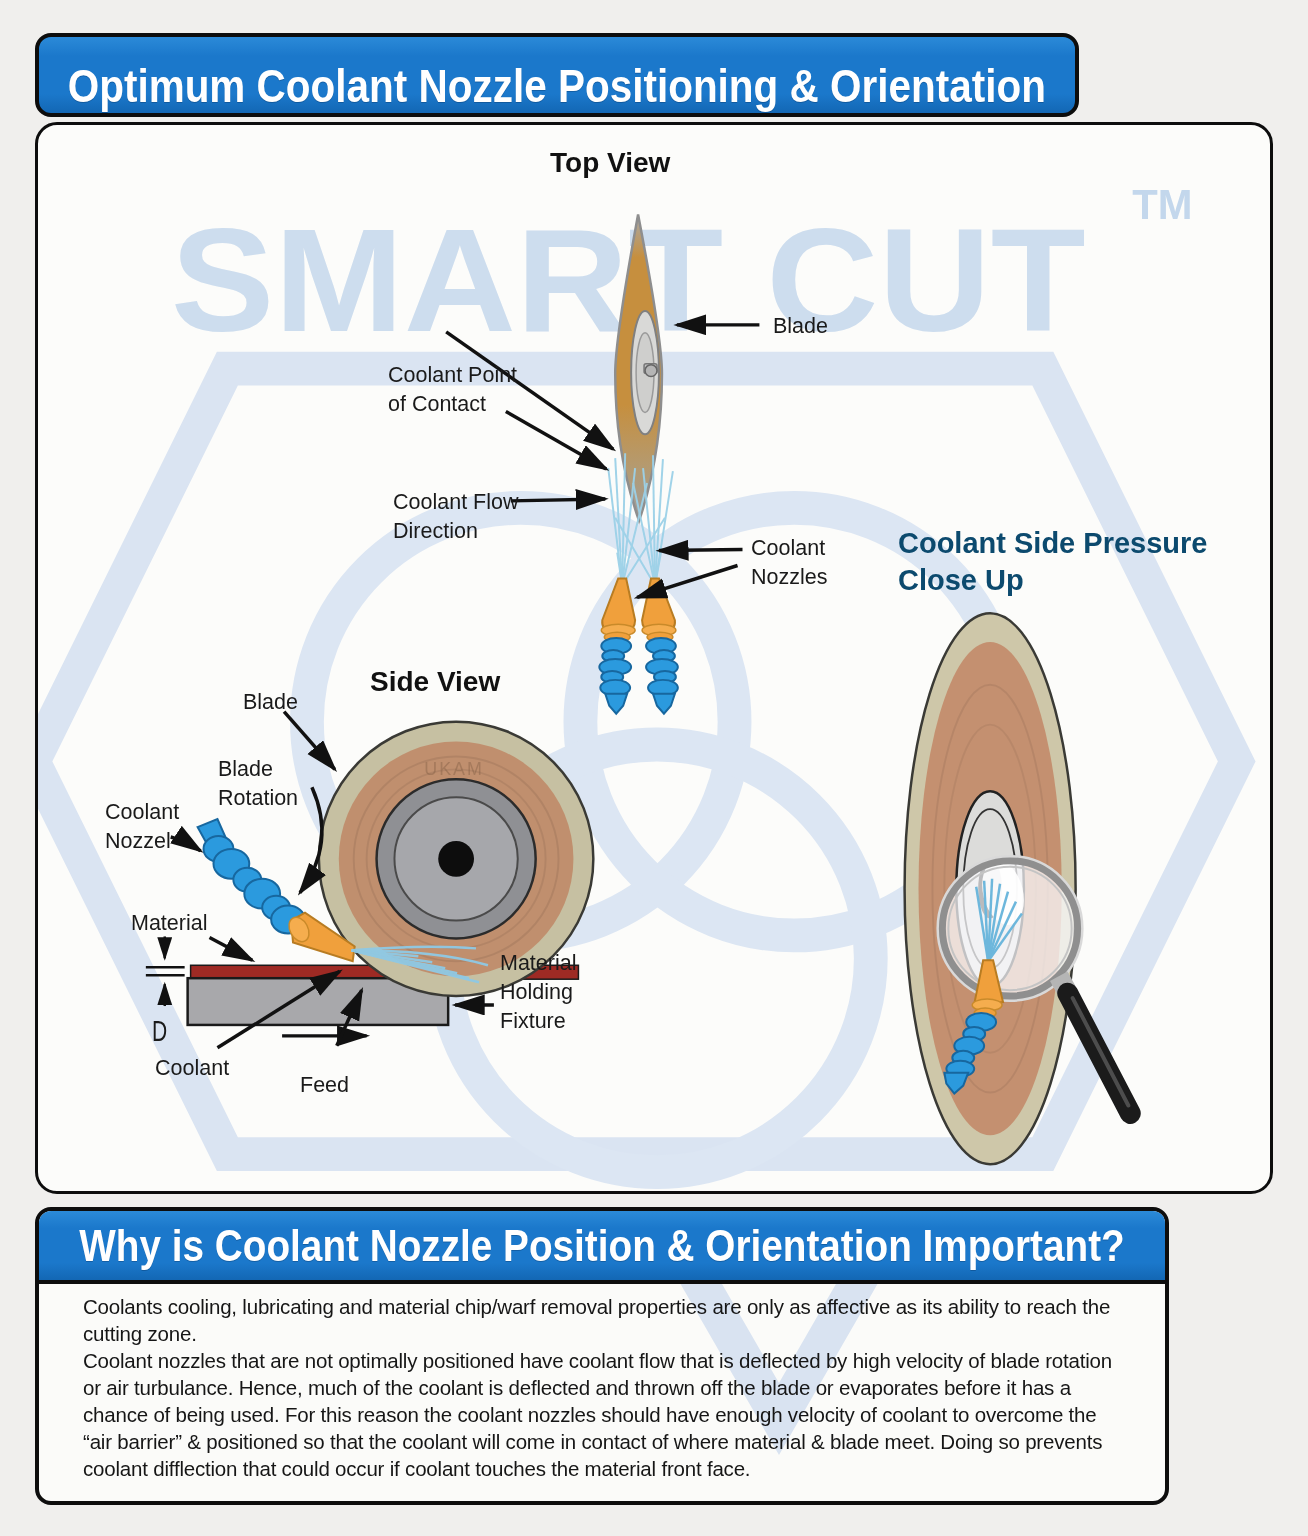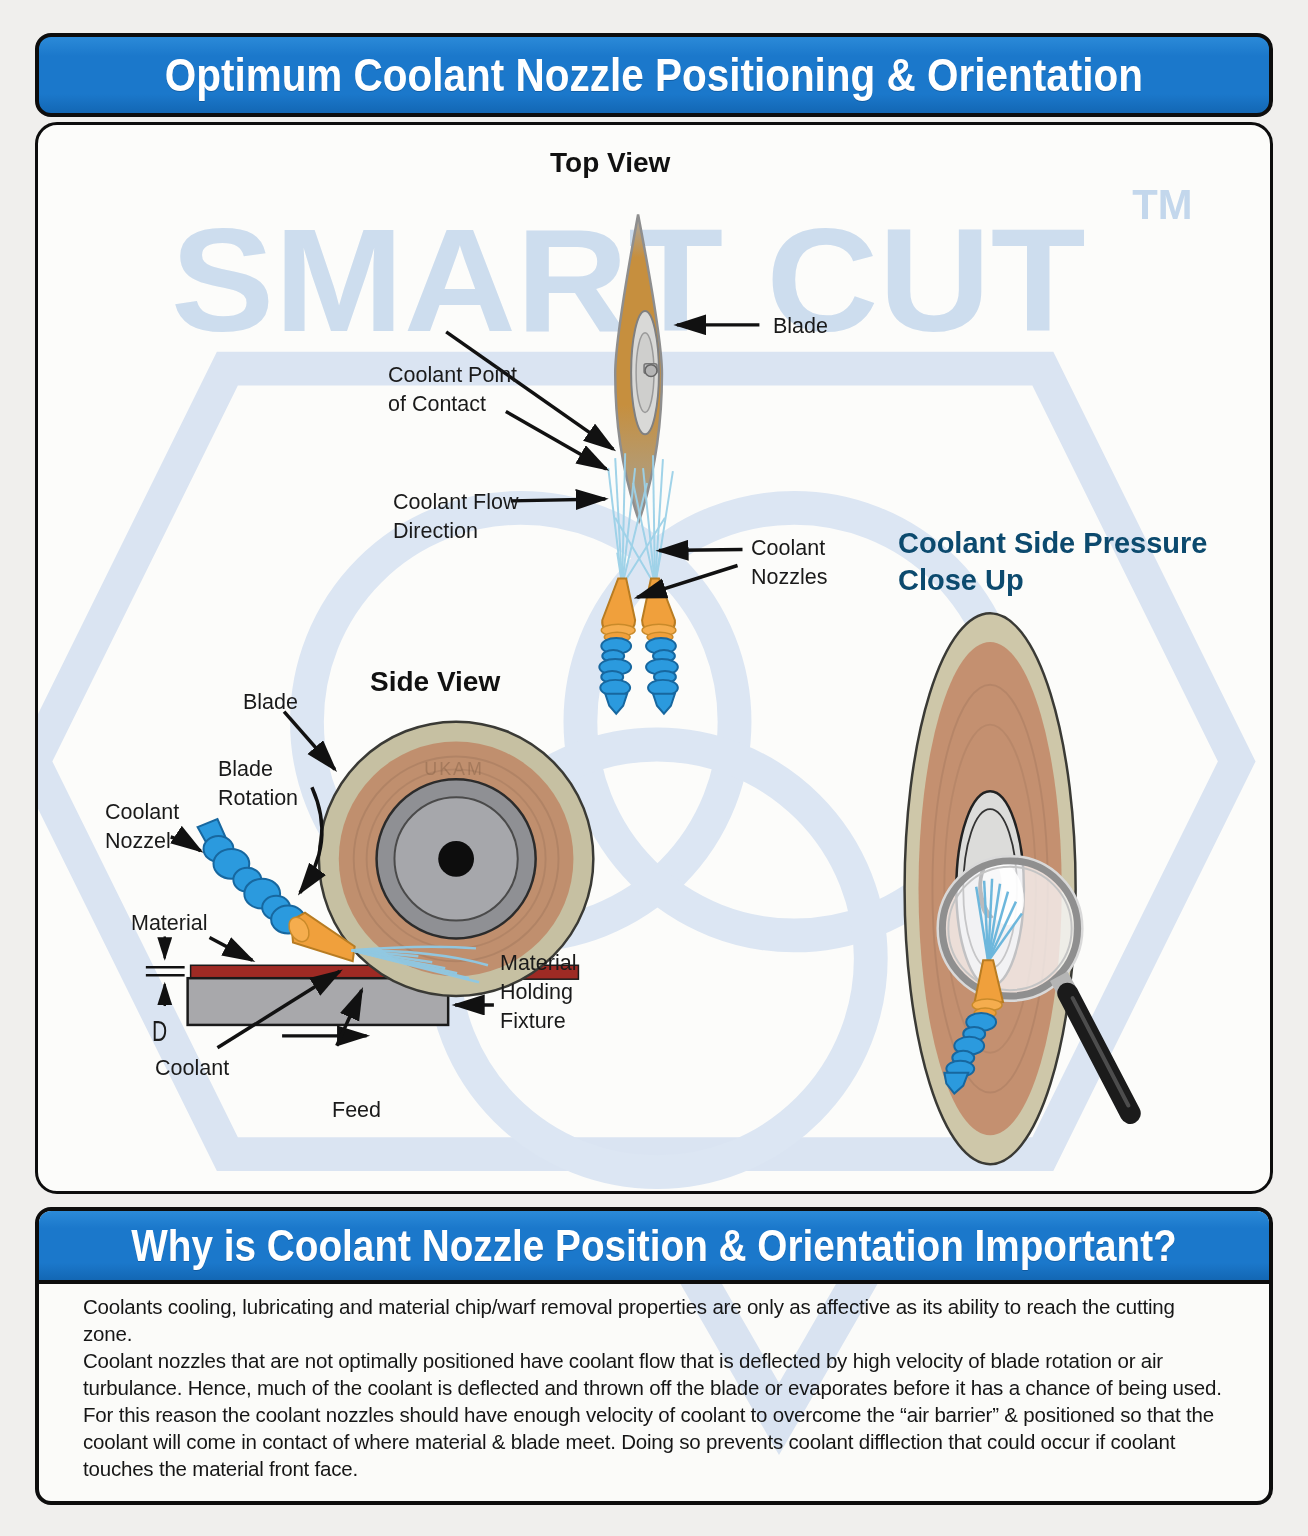--- a/index.html
+++ b/index.html
@@ -3,24 +3,24 @@
 <meta charset="utf-8">
 <style>
   html,body{margin:0;padding:0;}
   body{
     width:1308px;height:1536px;position:relative;
     background:#f0efed;
     font-family:"Liberation Sans", sans-serif;
     color:#1c1c1c;overflow:hidden;
   }
   .bar{
-    position:absolute;left:35px;width:1238px;
+    position:absolute;left:35px;width:1044px;
     background:linear-gradient(180deg,#2b8ad8 0%,#1b78cb 25%,#1b78cb 75%,#1367b4 100%);
     border:4px solid #0d0d0d;border-radius:16px;
-    display:flex;align-items:center;justify-content:center;
+    display:flex;align-items:flex-end;justify-content:center;
     box-sizing:border-box;
   }
   #top-bar{top:33px;height:84px;}
   .bar h1{
     margin:0;color:#ffffff;font-weight:bold;font-size:46px;letter-spacing:0px;
     transform:scaleX(0.88);transform-origin:center;white-space:nowrap;
     text-shadow:0 1px 0 rgba(6,50,95,.35);
   }
   #main-panel{
     position:absolute;left:35px;top:122px;width:1238px;height:1072px;
@@ -29,21 +29,21 @@
   }
   #diagram-svg{position:absolute;left:0;top:0;width:100%;height:100%;}
   .lbl{
     position:absolute;font-size:21.5px;line-height:1.36;color:#1a1a1a;
     white-space:pre-line;z-index:3;
   }
   #lbl-top-view,#lbl-side-view{font-size:28px;font-weight:bold;color:#111;text-align:center;}
   #lbl-closeup{font-size:29px;font-weight:bold;line-height:1.28;color:#0c4a6e;}
   #lbl-depth{font-size:30px;transform:scaleX(0.7);transform-origin:left center;}
   #bottom-section{
-    position:absolute;left:35px;top:1207px;width:1238px;height:298px;
+    position:absolute;left:35px;top:1207px;width:1134px;height:298px;
     border:4px solid #0d0d0d;border-radius:16px;box-sizing:border-box;
     overflow:hidden;background:#fbfbf9;
   }
   #bottom-bar{
     height:73px;border-bottom:4px solid #0d0d0d;border-radius:0;
     background:linear-gradient(180deg,#2b8ad8 0%,#1b78cb 25%,#1b78cb 75%,#1367b4 100%);
     display:flex;align-items:center;justify-content:center;
   }
   #bottom-bar h1{font-size:44px;}
   #bottom-text{position:relative;padding:9px 44px 0 44px;}
@@ -265,21 +265,21 @@
 
   <div class="lbl" id="lbl-side-view" style="left:332px;top:538px;">Side View</div>
   <div class="lbl" style="left:205px;top:563px;">Blade</div>
   <div class="lbl" style="left:180px;top:630px;">Blade
 Rotation</div>
   <div class="lbl" style="left:67px;top:673px;">Coolant
 Nozzel</div>
   <div class="lbl" style="left:93px;top:784px;">Material</div>
   <div class="lbl" id="lbl-depth" style="left:114px;top:886px;">D</div>
   <div class="lbl" style="left:117px;top:929px;">Coolant</div>
-  <div class="lbl" style="left:262px;top:971px;margin-left:32px;">Feed</div>
+  <div class="lbl" style="left:262px;top:946px;">Feed</div>
   <div class="lbl" style="left:462px;top:824px;">Material
 Holding
 Fixture</div>
 </div>
 
 <div id="bottom-section">
   <div class="bar" id="bottom-bar" style="position:relative;left:0;width:100%;border:none;border-bottom:4px solid #0d0d0d;border-radius:0;">
     <h1>Why is Coolant Nozzle Position &amp; Orientation Important?</h1>
   </div>
   <div id="bottom-text">

